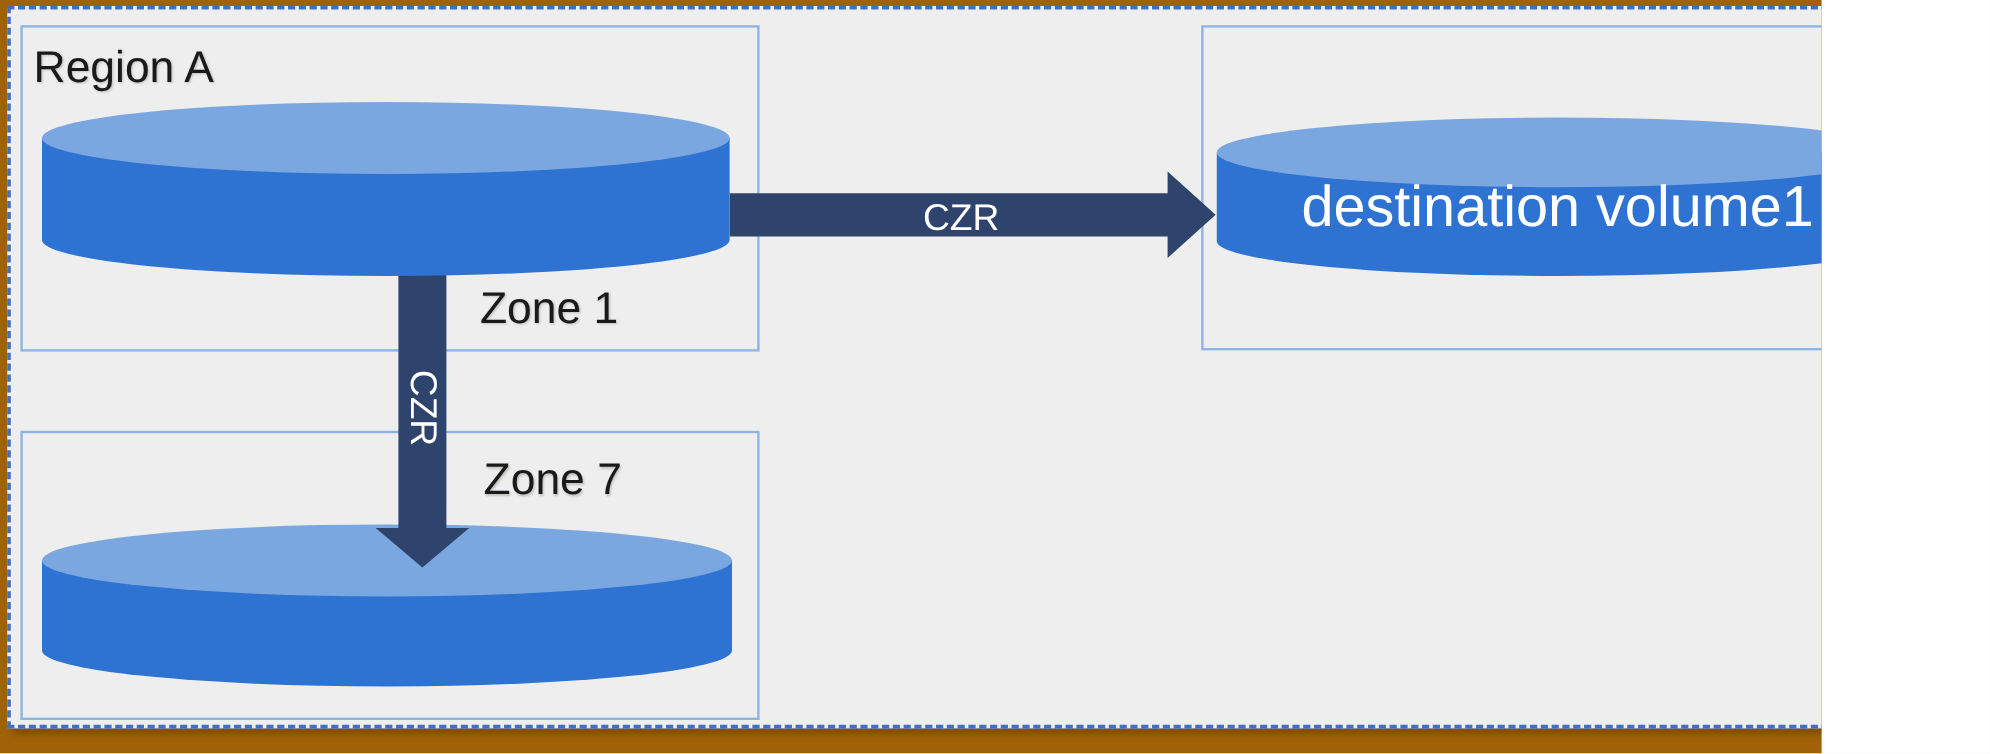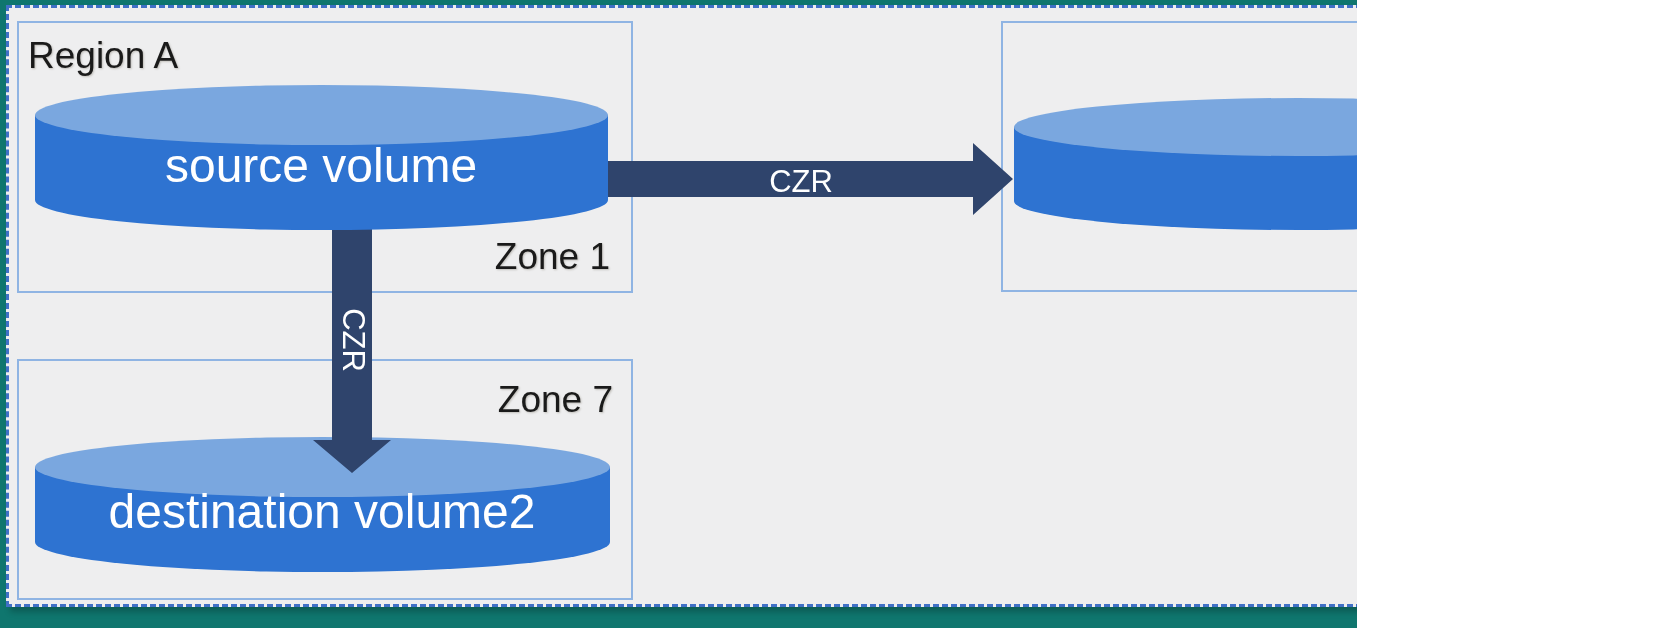--- a/index.html
+++ b/index.html
@@ -3,23 +3,23 @@
 <meta charset="utf-8">
 <style>
   html, body {
     margin: 0;
     padding: 0;
     background: #ffffff;
     font-family: "Liberation Sans", sans-serif;
   }
   .canvas {
     position: relative;
-    width: 1357px;
+    width: 1518px;
     height: 628px;
-    background: #0f766e;
+    background: #a16207;
     overflow: hidden;
   }
   .region-box {
     position: absolute;
     left: 6px;
     top: 5px;
     width: 1635px;
     height: 602px;
     box-sizing: border-box;
     border: 3px dashed #4070c6;
@@ -45,21 +45,21 @@
   }
 
   .label {
     position: absolute;
     color: #1a1a1a;
     font-size: 37px;
     line-height: 1.1;
     white-space: nowrap;
     text-shadow: 1px 1px 2px rgba(60,50,30,0.25);
   }
-  .label.right { text-align: right; }
+  .label.right { }
 
   .volume-label {
     position: absolute;
     color: #ffffff;
     font-size: 48px;
     line-height: 1;
     text-align: center;
     white-space: nowrap;
     transform: translate(-50%, -50%);
   }
@@ -108,22 +108,21 @@
     </g>
   </svg>
 
   <div class="label" style="left:28px; top:36px;">Region A</div>
 
   <div class="label right" style="left:400px; top:237px; width:210px;">Zone 1</div>
 
 
   <div class="label right" style="left:403px; top:380px; width:210px;">Zone 7</div>
 
-  <div class="volume-label" style="left:321px; top:166px;">source volume</div>
 
+  <div class="volume-label" style="left:1298px; top:173px;">destination volume1</div>
 
-  <div class="volume-label" style="left:322px; top:512px;">destination volume2</div>
 
   <div class="czr-label" style="left:801px; top:181px;">CZR</div>
 
   <div class="czr-label vertical" style="left:353px; top:340px;">CZR</div>
 
 </div>
 
 </body></html>

